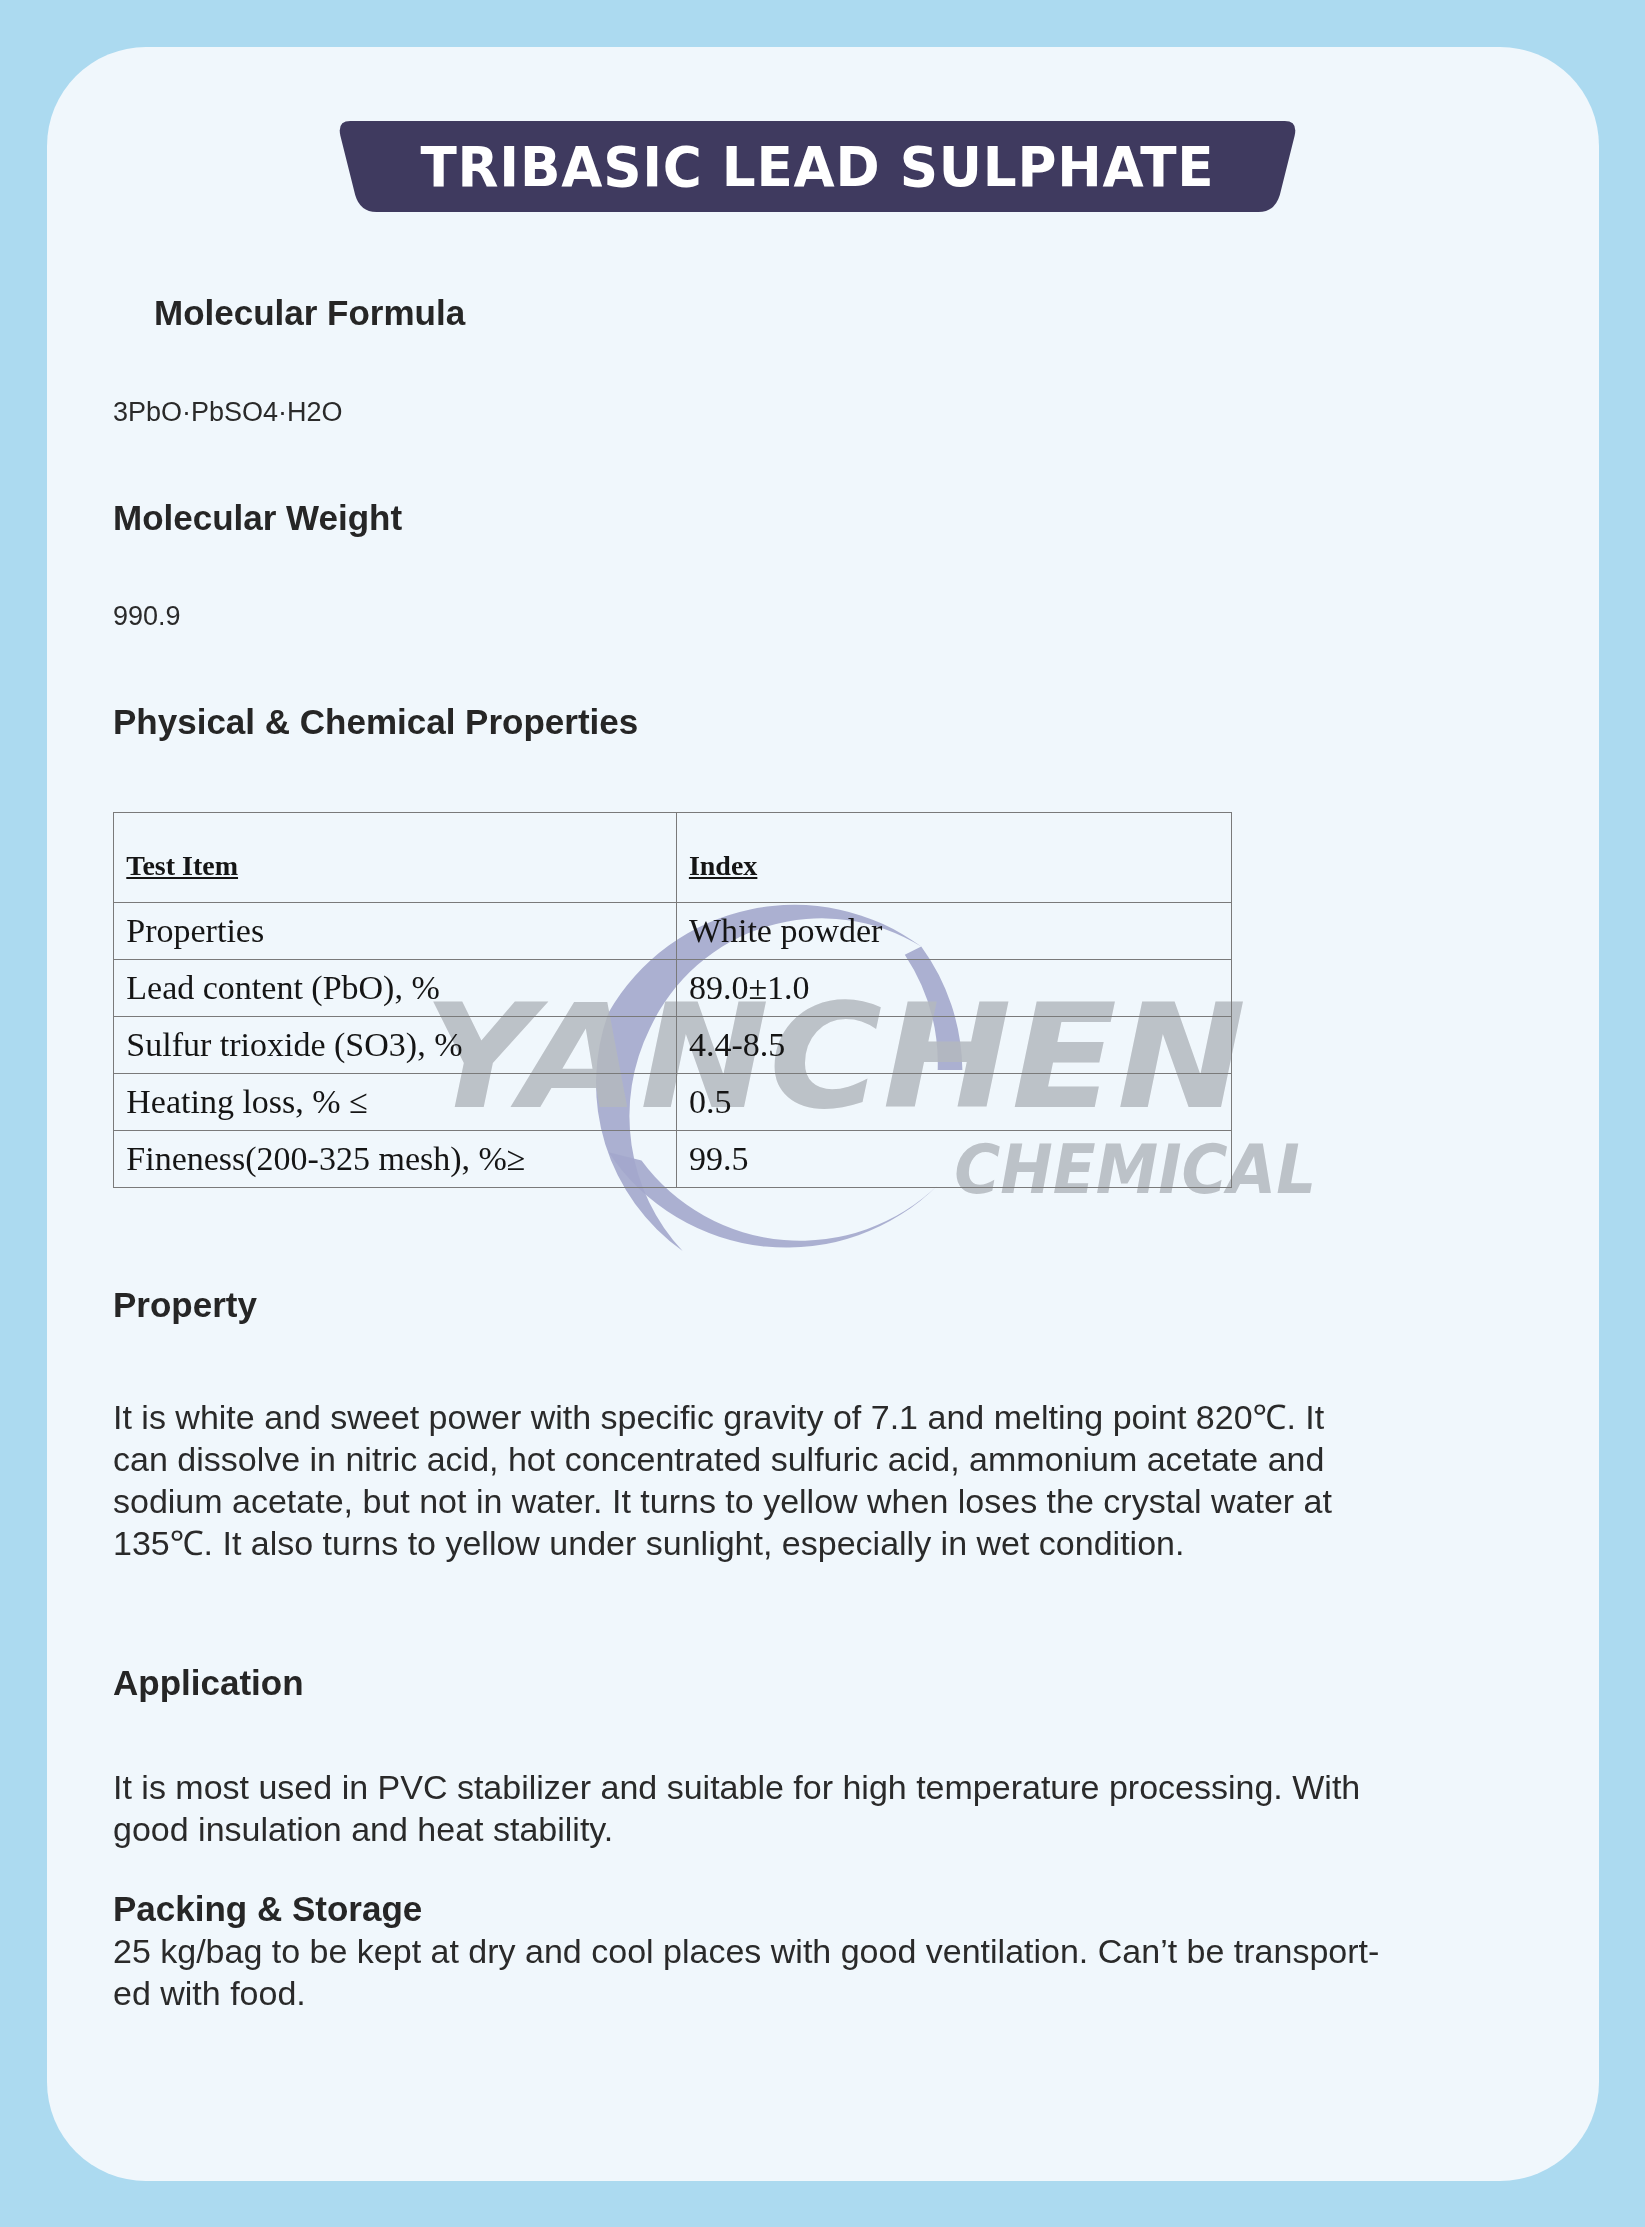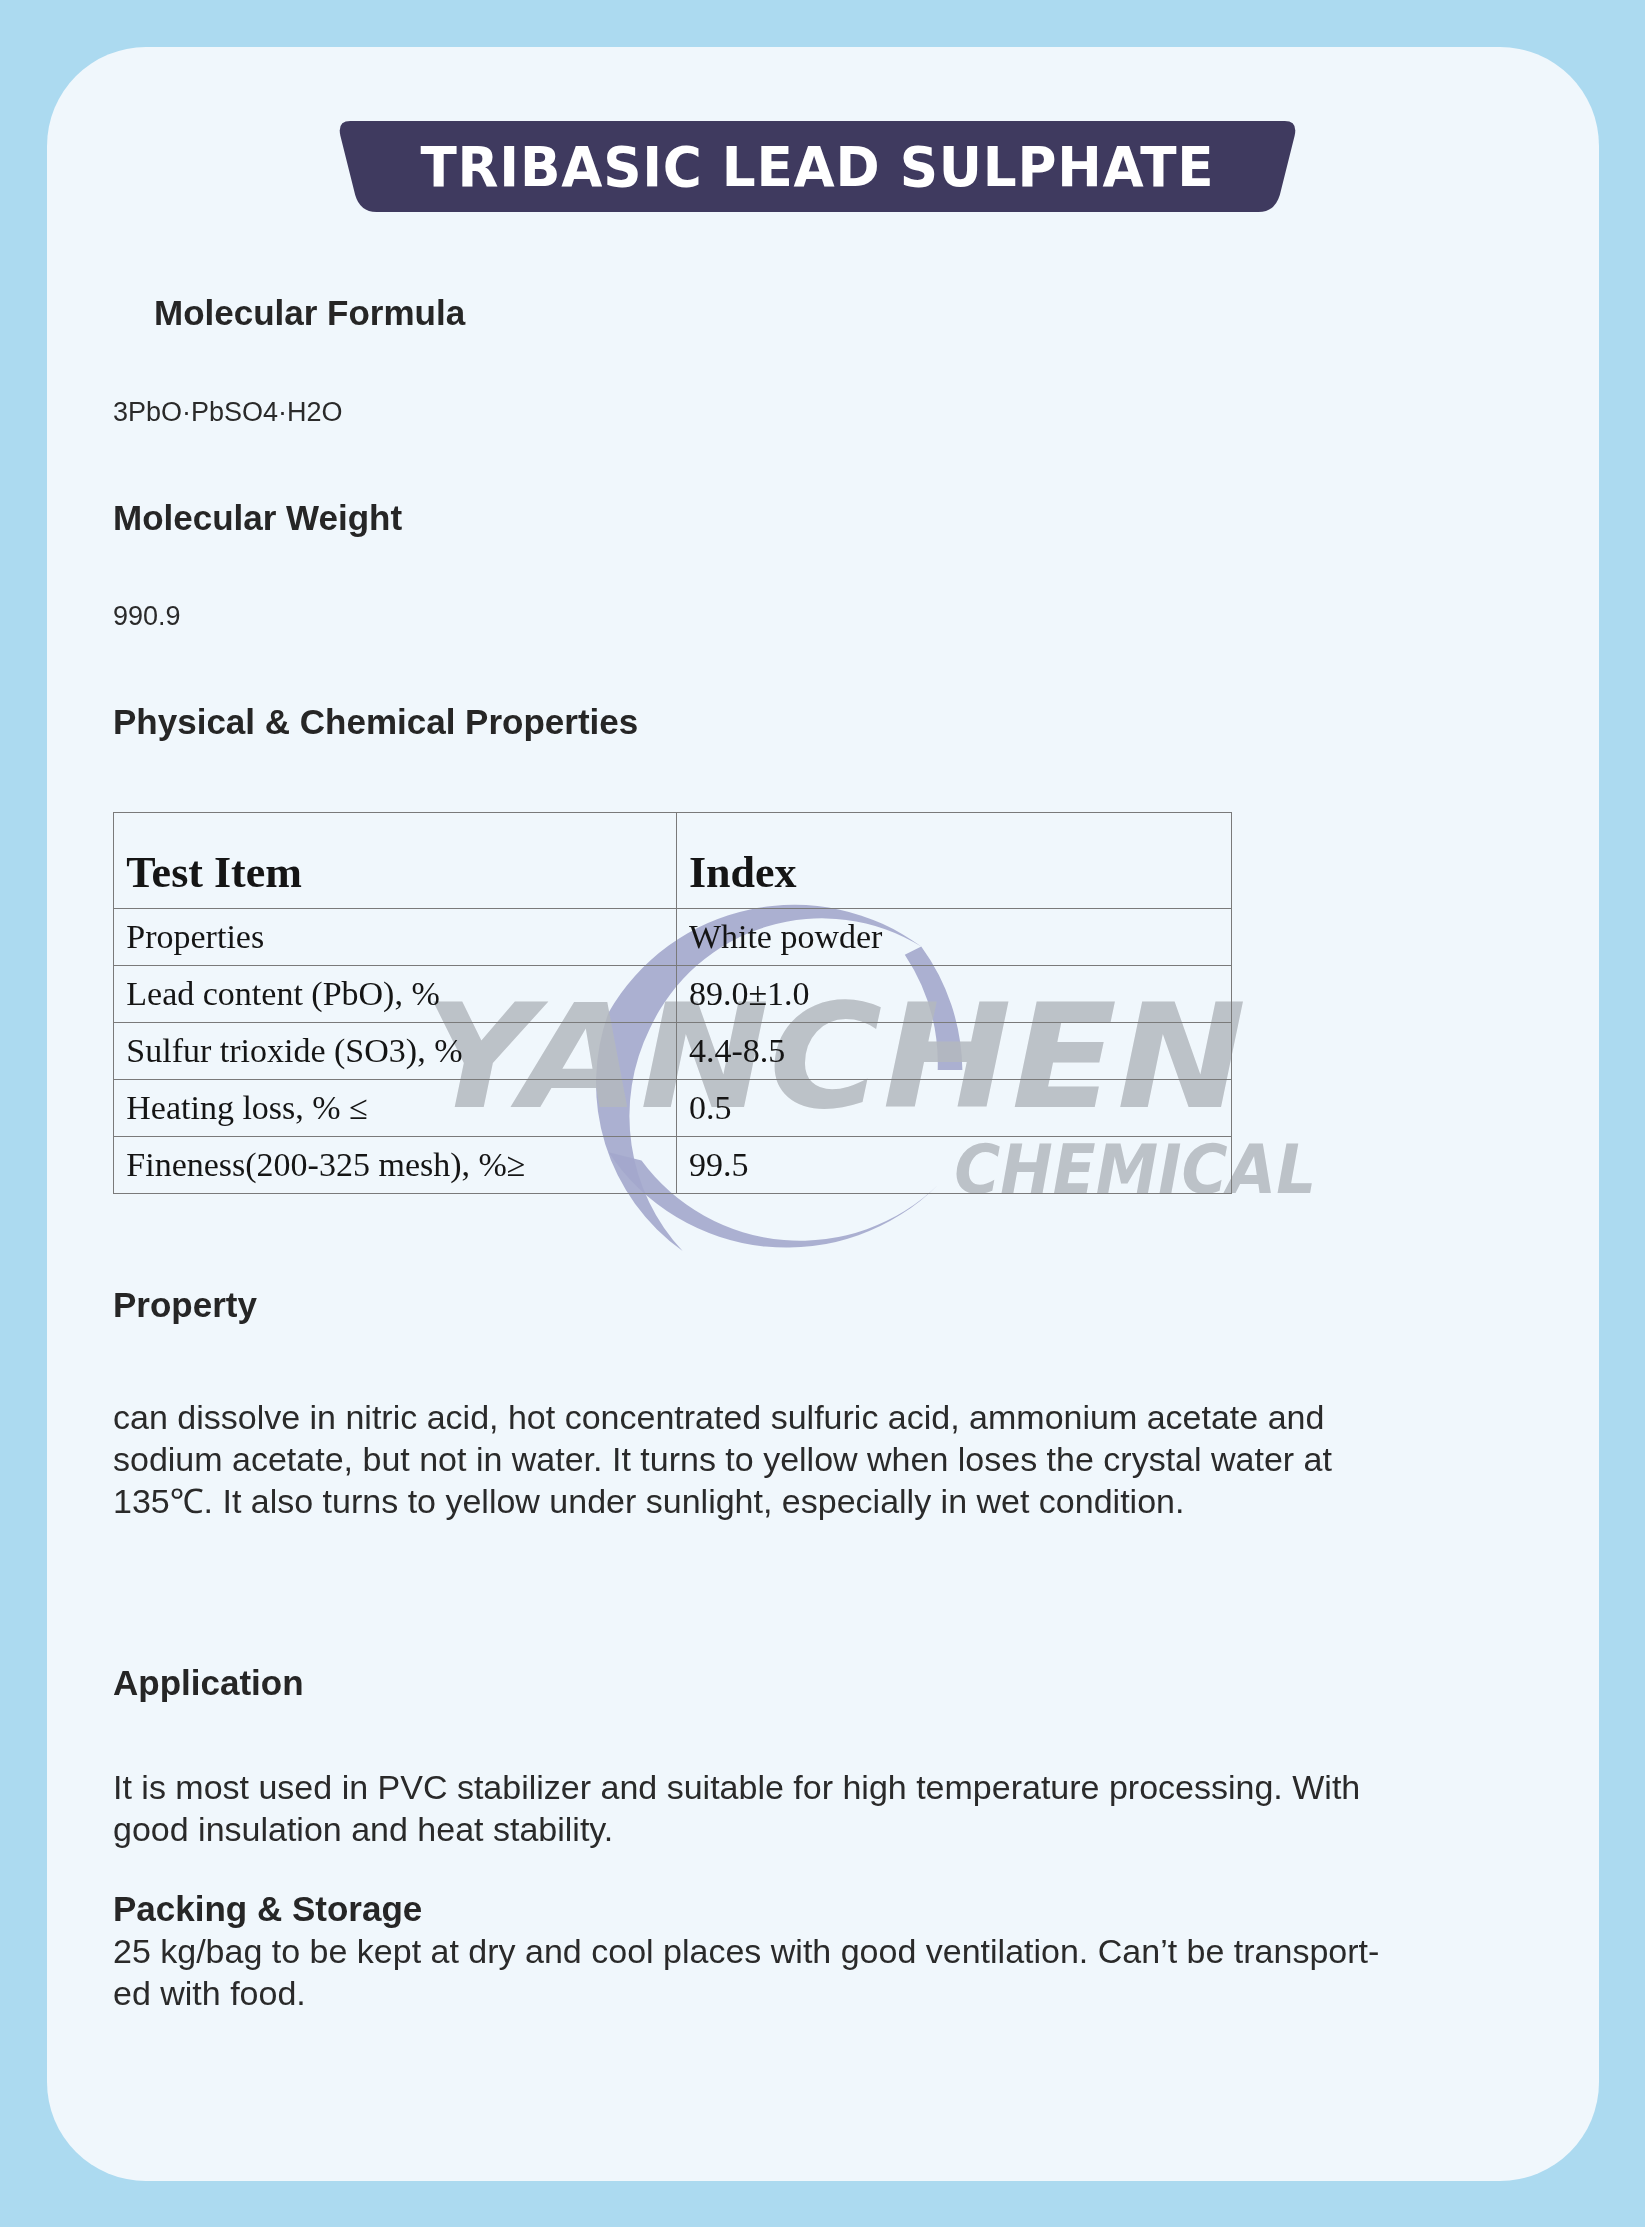--- a/index.html
+++ b/index.html
@@ -62,21 +62,21 @@
     color: #151515;
     z-index: 1;
   }
   table.spec td, table.spec th {
     border: 1.6px solid #7a7a7a;
     text-align: left;
     padding: 0 12.3px;
     font-size: 34px;
     white-space: nowrap;
   }
-  table.spec th { font-weight: bold; font-size: 44px; height: 72px; padding-top: 23px; }
+  table.spec th { font-weight: bold; font-size: 28px; height: 72px; padding-top: 17px; text-decoration: underline; }
   table.spec td { height: 56px; }
   table.spec td.c1, table.spec th.c1 { width: 537px; }
 </style>
 </head>
 <body>
 
 <div class="card"></div>
 
 <div class="banner">
   <svg width="961" height="91" viewBox="0 0 1168 111">
@@ -129,20 +129,21 @@
     </tr>
     <tr>
       <td class="c1">Fineness(200-325 mesh), %≥</td>
       <td>99.5</td>
     </tr>
   </tbody>
 </table>
 
 <div class="h" style="top:1285px;">Property</div>
 <div class="para" style="top:1396px;">
+  <span>It is white and sweet power with specific gravity of 7.1 and melting point 820℃. It</span>
   <span>can dissolve in nitric acid, hot concentrated sulfuric acid, ammonium acetate and</span>
   <span>sodium acetate, but not in water. It turns to yellow when loses the crystal water at</span>
   <span>135℃. It also turns to yellow under sunlight, especially in wet condition.</span>
 </div>
 
 <div class="h" style="top:1663px;">Application</div>
 <div class="para" style="top:1766px;">
   <span>It is most used in PVC stabilizer and suitable for high temperature processing. With</span>
   <span>good insulation and heat stability.</span>
 </div>

